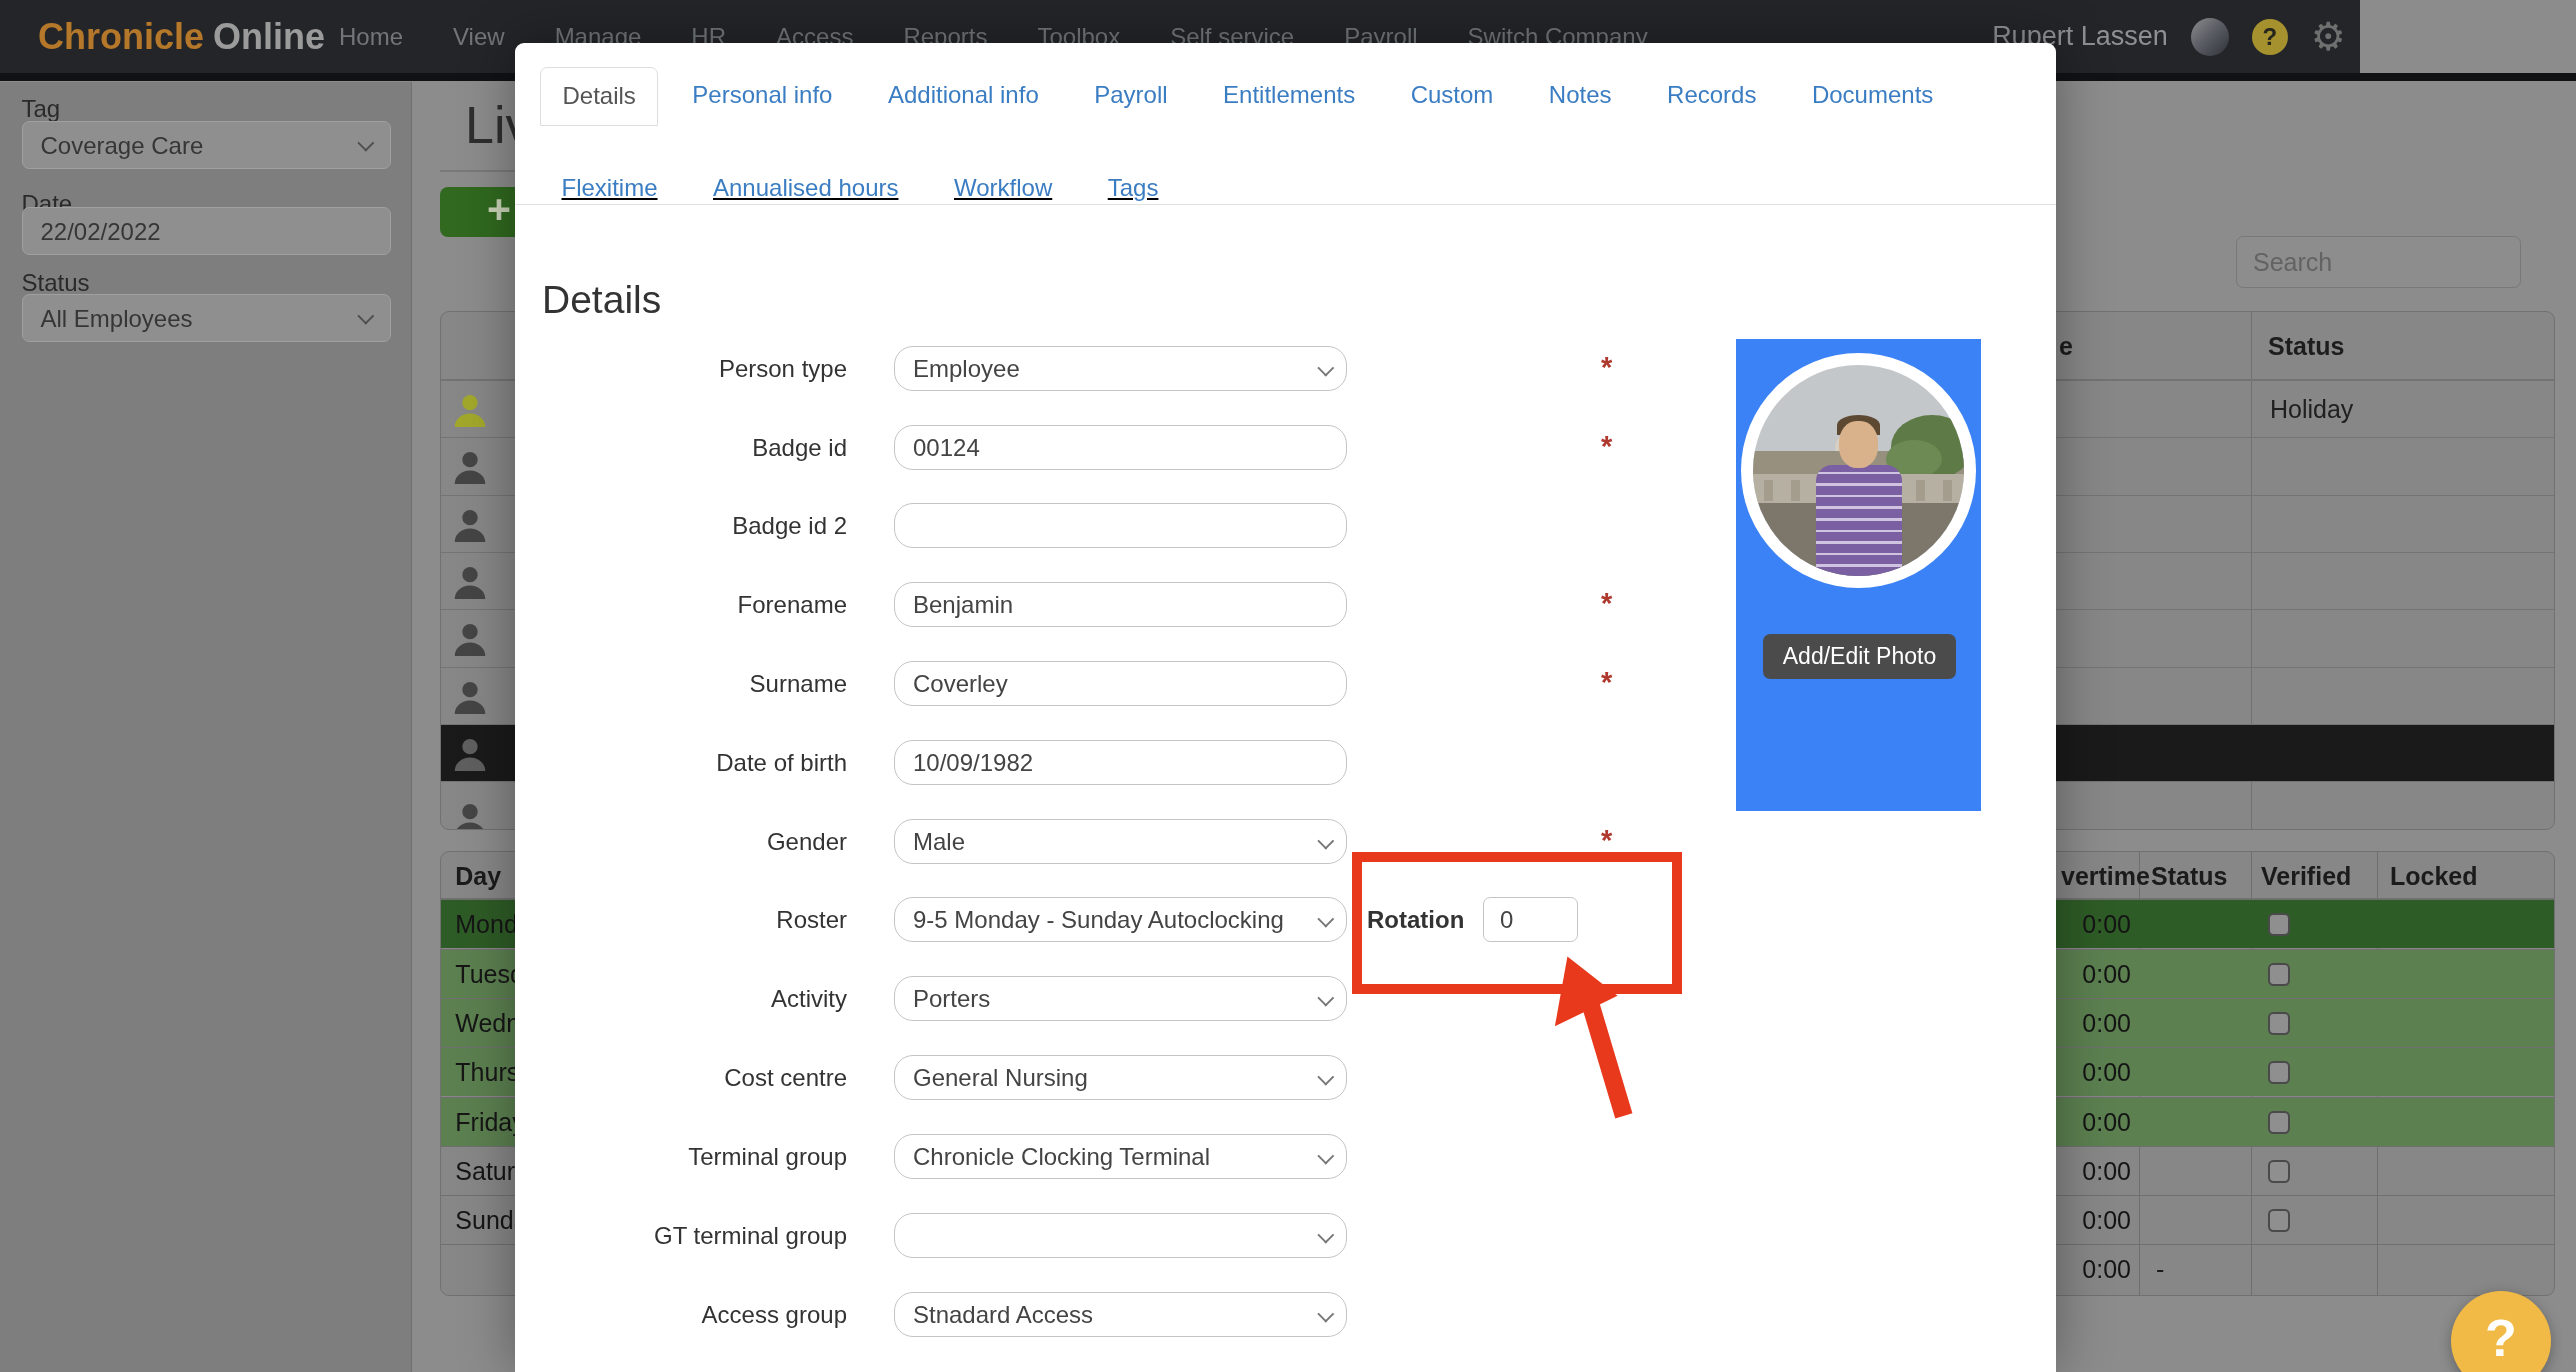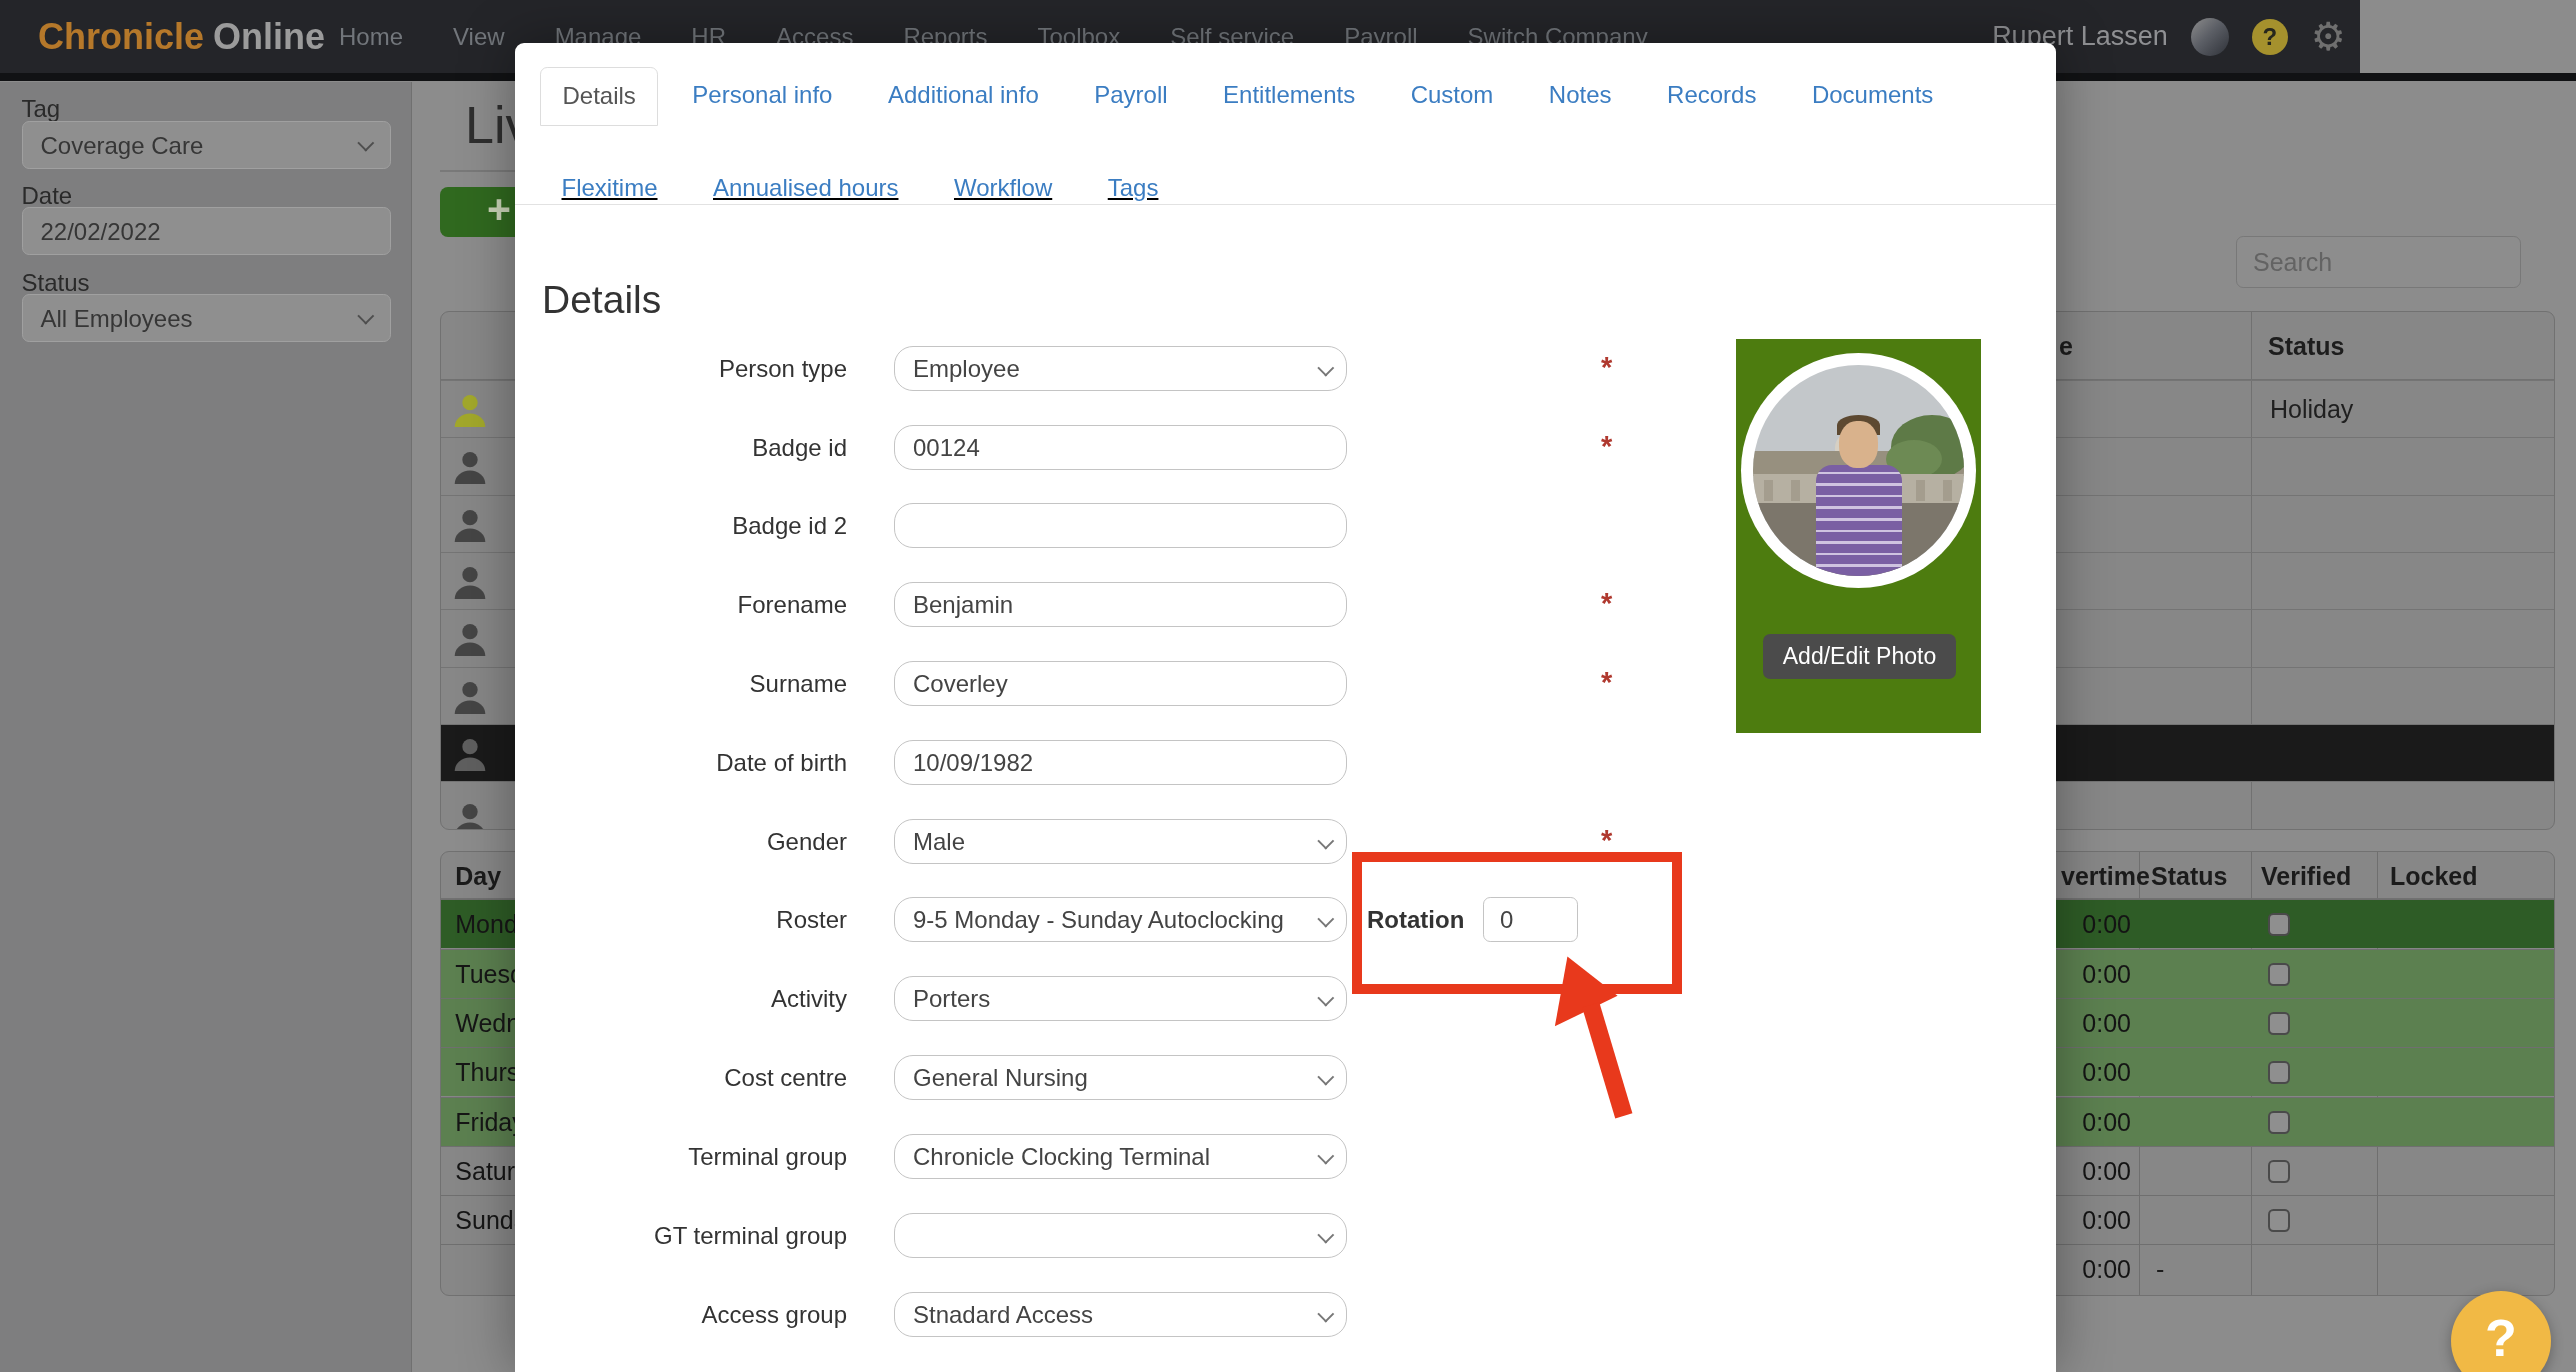--- a/index.html
+++ b/index.html
@@ -83,21 +83,21 @@
   .flabel{position:absolute;left:0;width:332px;text-align:right;font-weight:normal;font-size:24px;color:#333;line-height:45px;}
   .fbox{position:absolute;left:379px;width:453px;height:45px;border:0.9px solid #c4c4c4;border-radius:19px;
     font-size:24px;color:#444;line-height:43px;padding:0 18px;background:#fff;}
   .fbox .chev{border-color:#777;right:14.3px;top:15px;}
   .req{position:absolute;left:1086px;top:5.4px;color:#b0392f;font-size:29px;font-weight:bold;}
   .rot-label{position:absolute;left:852px;width:100px;font-weight:bold;font-size:24px;color:#333;line-height:45px;}
   .rot-box{position:absolute;left:968px;width:95px;height:45px;border:0.9px solid #c4c4c4;border-radius:7.2px;
     font-size:24px;color:#444;line-height:43px;padding:0 16px;background:#fff;}
 
   
-  .photo-panel{position:absolute;left:1221px;top:296px;width:245px;height:394px;background:#4d7c0f;}
+  .photo-panel{position:absolute;left:1221px;top:296px;width:245px;height:472px;background:#3b82f6;}
   .photo-ring{position:absolute;left:5.4px;top:14.3px;width:235px;height:235px;border-radius:50%;background:#fff;}
   .photo{position:absolute;left:11.6px;top:11.6px;width:211px;height:211px;border-radius:50%;overflow:hidden;background:#c3c7ca;}
   .ph-buildings{position:absolute;left:0;top:86px;width:100%;height:25px;background:#97907f;}
   .ph-dome{position:absolute;left:82px;top:66px;width:39px;height:32px;background:#d6d0c4;border-radius:50% 50% 0 0;}
   .ph-tree1{position:absolute;right:-9px;top:50px;width:82px;height:64px;background:#5e7a47;border-radius:50%;}
   .ph-tree2{position:absolute;left:133px;top:75px;width:56px;height:38px;background:#6d8a54;border-radius:50%;}
   .ph-bridge{position:absolute;left:0;top:109px;width:100%;height:29px;background:#b6b0a2;}
   .ph-low{position:absolute;left:0;top:138px;width:100%;height:73px;background:#7c766b;}
   .ph-post{position:absolute;top:115px;width:9px;height:21.5px;background:#a49d8e;}
   .ph-torso{position:absolute;left:63px;top:100px;width:86px;height:111px;border-radius:16px 16px 0 0;
@@ -145,21 +145,21 @@
   </div>
 </div>
 <div class="nav-strip"></div>
 
 <div class="sidebar">
   <div class="sb-label" style="top:12.5px;">Tag</div>
   <div class="sb-box" style="top:39px;">
     <span>Coverage Care</span>
     <span class="chev"></span>
   </div>
-  <div class="sb-label" style="top:100px;">Date</div>
+  <div class="sb-label" style="top:108px;">Date</div>
   <div class="sb-box" style="top:125px;">
     <span>22/02/2022</span>
   </div>
   <div class="sb-label" style="top:187px;">Status</div>
   <div class="sb-box" style="top:212px;">
     <span>All Employees</span>
     <span class="chev"></span>
   </div>
 </div>
 

